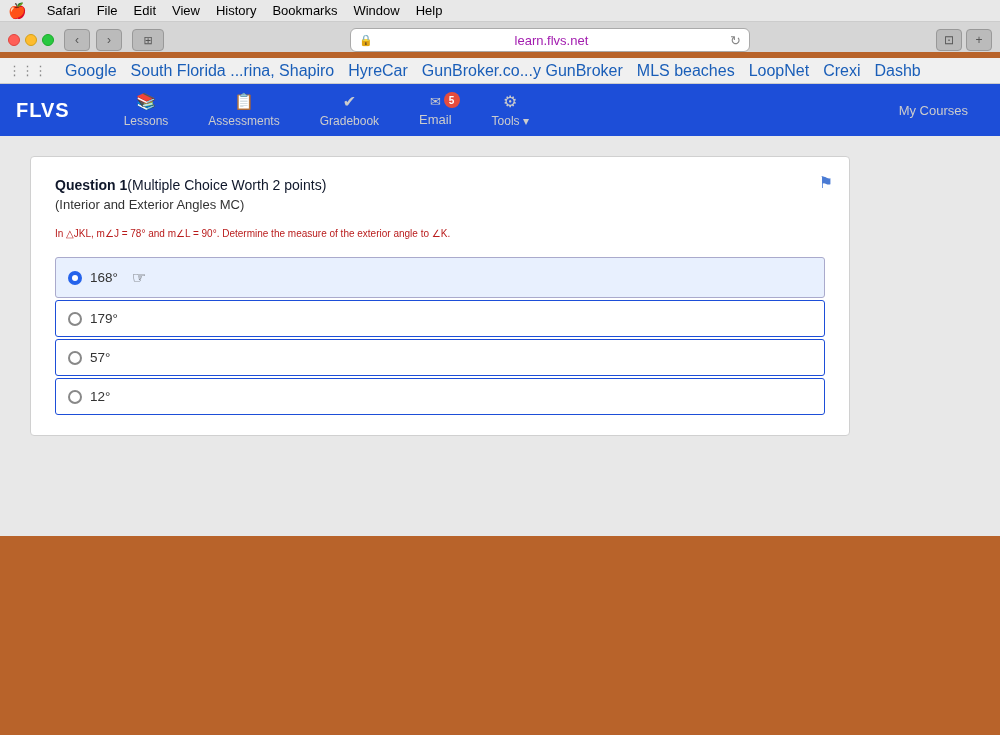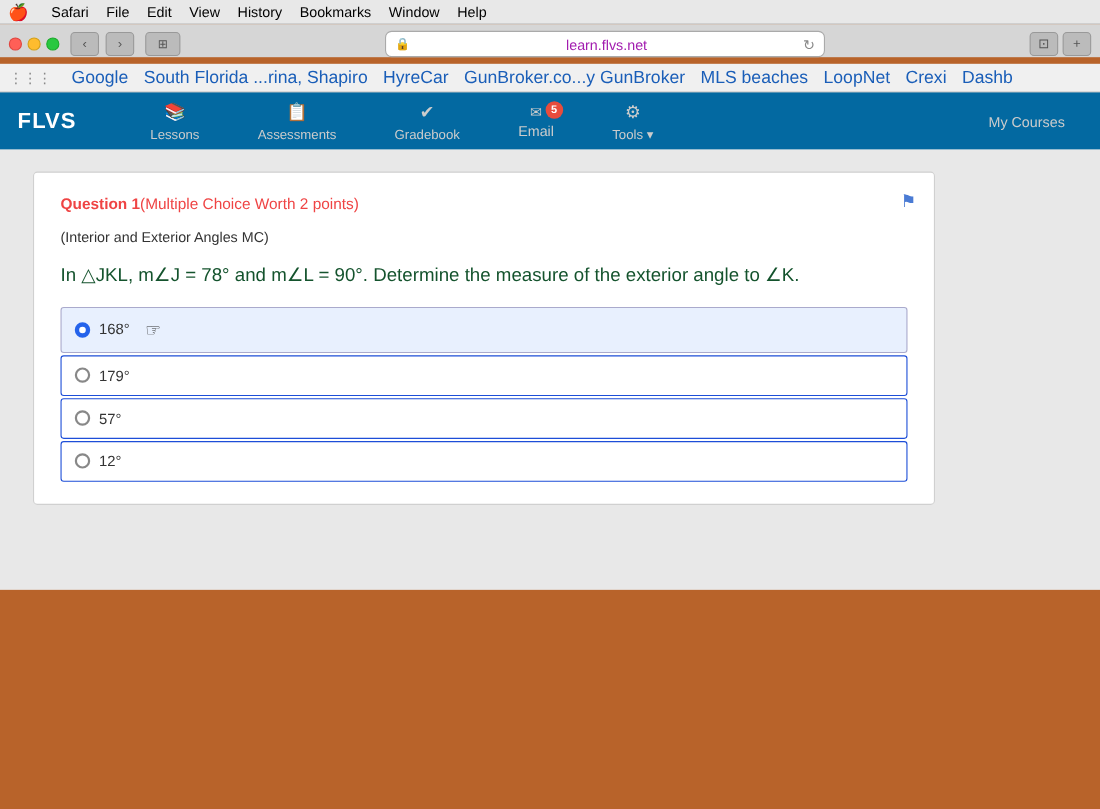--- a/index.html
+++ b/index.html
@@ -113,27 +113,27 @@
     .bookmarks-icon { font-size: 13px; color: #888; cursor: pointer; margin-right: 4px; }
 
     
     .page-content {
       background: #f0f0f0;
       flex: 1;
     }
 
     
     .flvs-nav {
-      background: #0369a1;
+      background: #1d4ed8;
       display: flex;
       align-items: center;
       height: 52px;
       padding: 0 16px;
       color: white;
-      gap: 17px;
+      gap: 4px;
     }
     .flvs-logo {
       font-size: 20px;
       font-weight: bold;
       color: white;
       margin-right: 32px;
       letter-spacing: 1px;
     }
     .nav-item {
       display: flex;
@@ -196,32 +196,32 @@
       background: white;
       border: 1px solid #d0d0d0;
       border-radius: 4px;
       padding: 20px 24px;
       max-width: 820px;
       position: relative;
     }
 
     .question-header {
       font-size: 14px;
-      color: #ef4444;
-      margin-bottom: 15px;
+      color: #0f172a;
+      margin-bottom: 4px;
     }
     .question-header strong { font-weight: bold; }
     .question-category {
       font-size: 13px;
       color: #333;
       margin-bottom: 14px;
     }
     .question-text {
-      font-size: 17px;
-      color: #14532d;
+      font-size: 10px;
+      color: #b91c1c;
       margin-bottom: 16px;
       line-height: 1.5;
     }
 
     .answer-options {
       display: flex;
       flex-direction: column;
       gap: 2px;
     }
     .answer-option {

